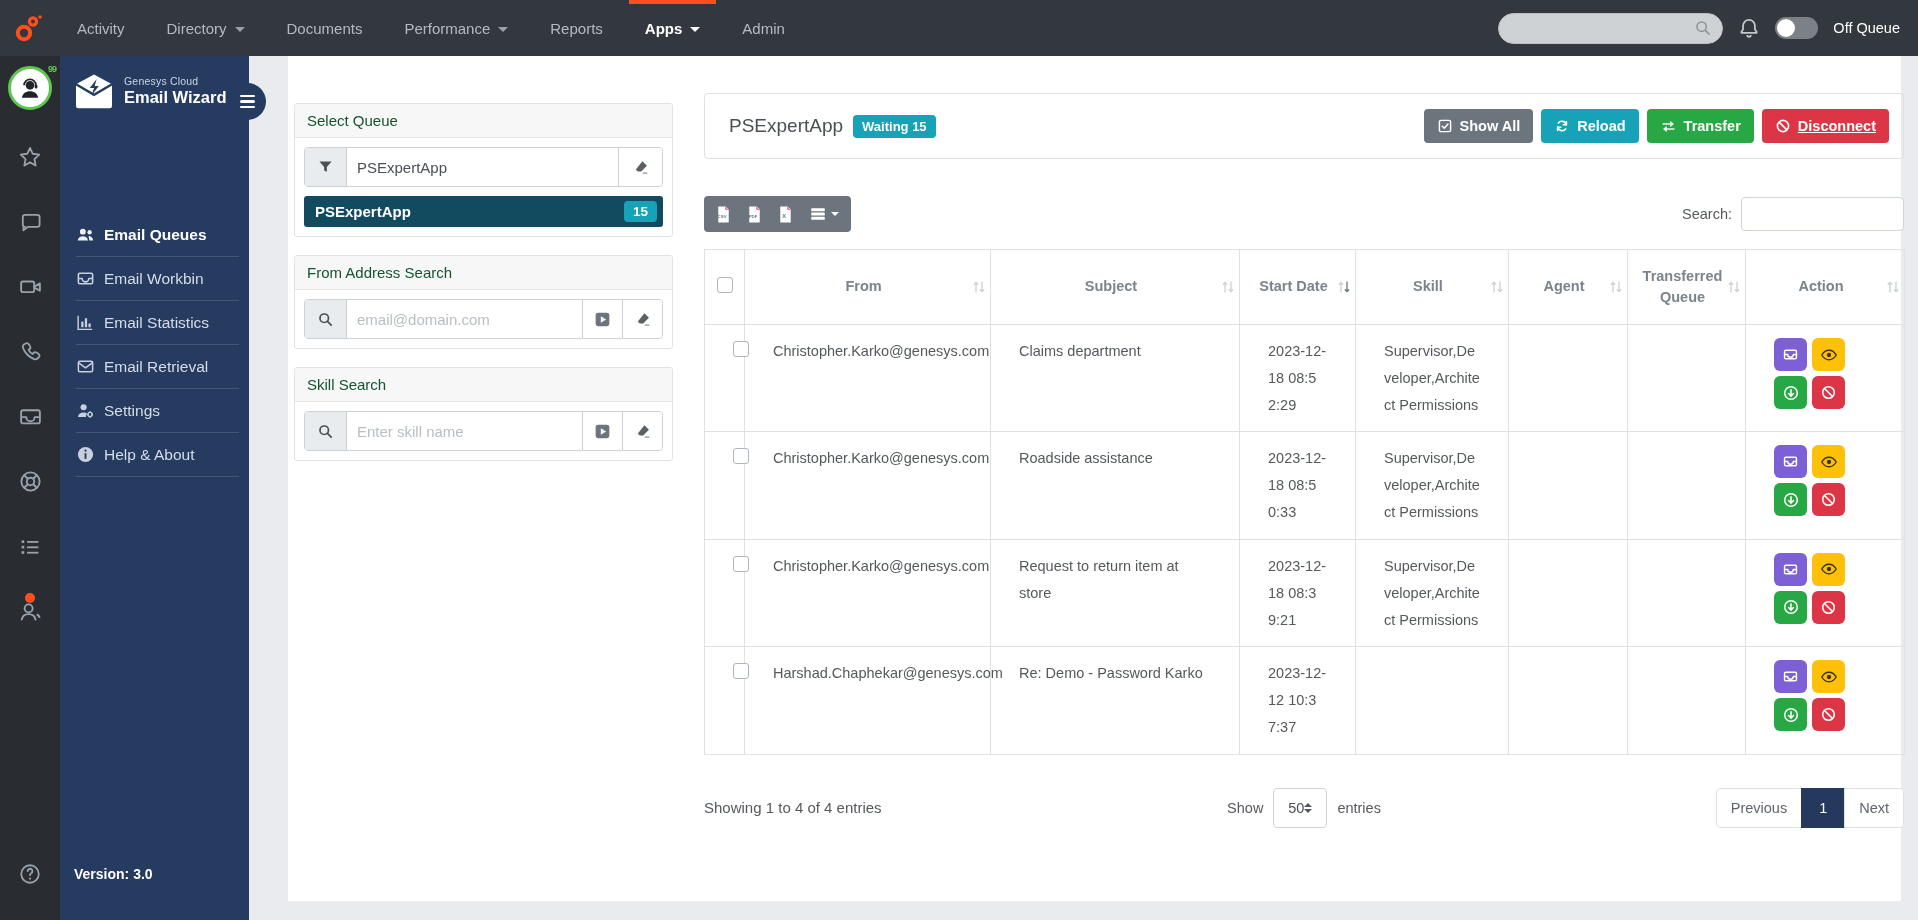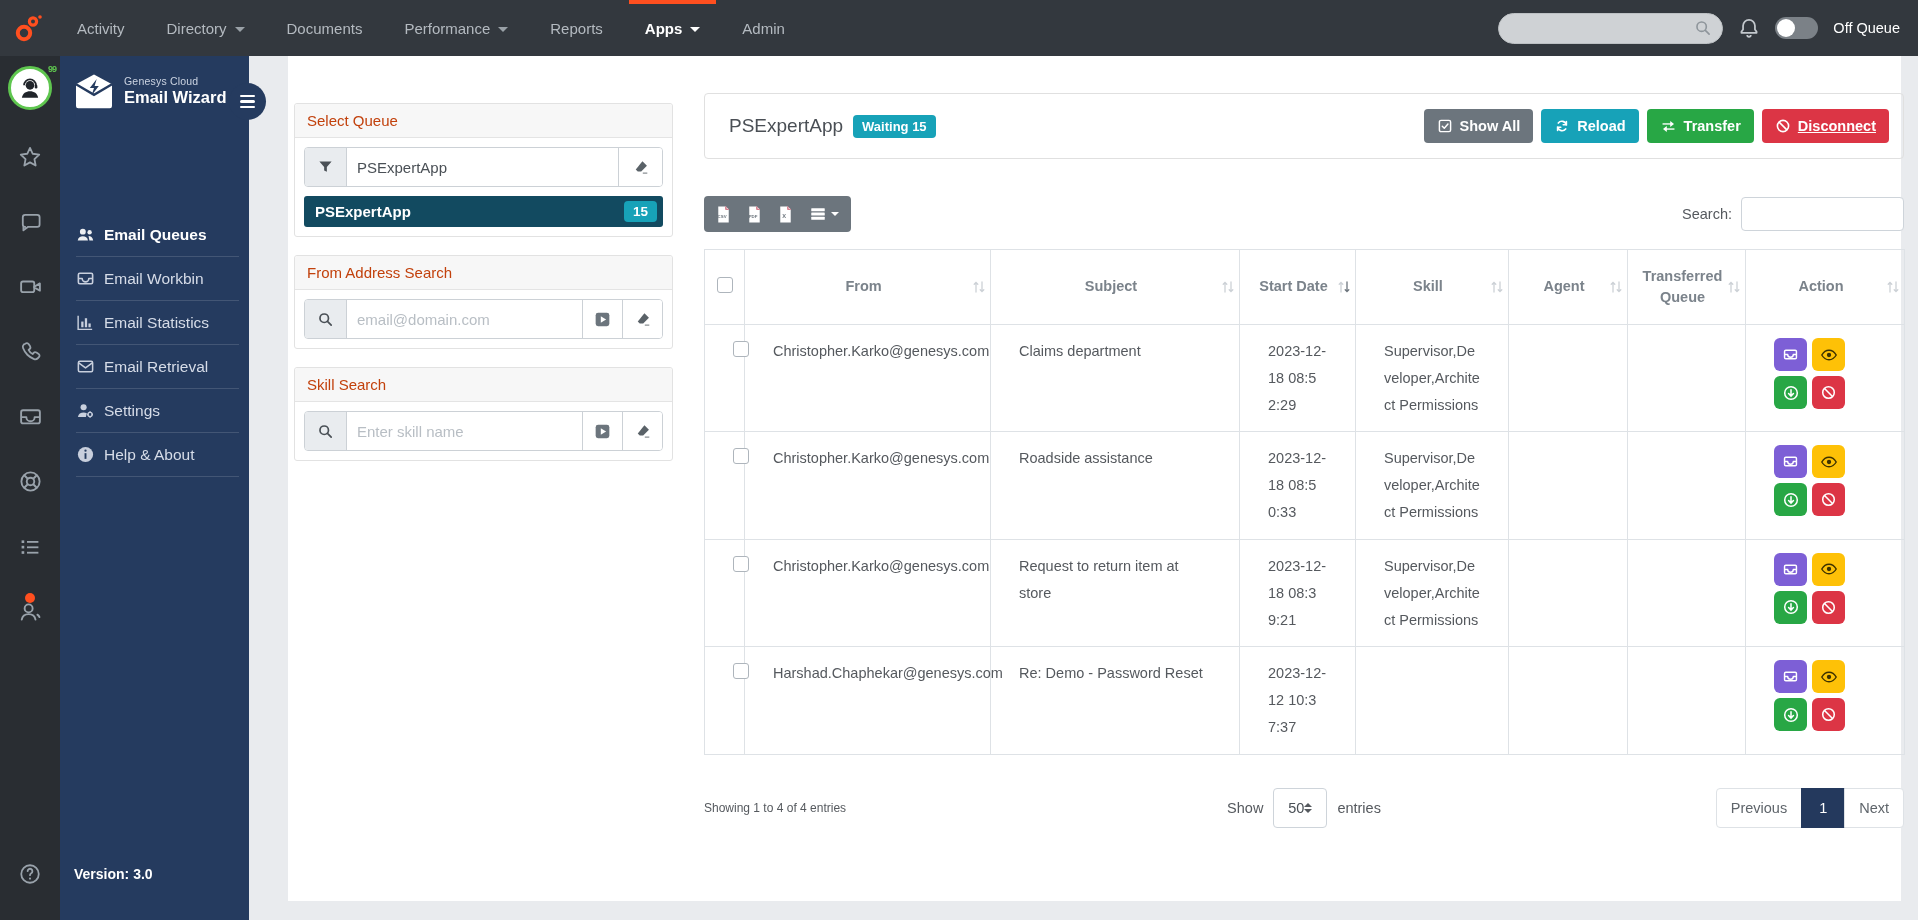--- a/index.html
+++ b/index.html
@@ -55,21 +55,21 @@
   .hamburger { position:absolute; left:229px; top:27px; width:37px; height:37px; border-radius:50%; background:#253b5f; display:flex; flex-direction:column; align-items:center; justify-content:center; gap:3px; cursor:pointer; z-index:5; }
   .hamburger span { display:block; width:15px; height:2.6px; background:#fff; border-radius:2px; }
 
   
   .page { flex:1; background:#e9ebee; padding:0 17px 19px 39px; min-width:0; }
   .content { background:#fff; height:845px; padding:37px 0 0 6px; display:flex; }
 
   
   .filters-col { width:379px; flex:none; margin-top:10px; }
   .panel { border:1px solid #e2e2e2; border-radius:3px; background:#fff; margin-bottom:18px; }
-  .panel-header { background:#f7f7f7; border-bottom:1px solid #e4e4e4; padding:8px 12px; font-size:15px; color:#c2410c; border-radius:3px 3px 0 0; }
+  .panel-header { background:#f7f7f7; border-bottom:1px solid #e4e4e4; padding:8px 12px; font-size:15px; color:#14532d; border-radius:3px 3px 0 0; }
   .panel-body { padding:9px; }
   .input-group { display:flex; border:1px solid #ccd1d6; border-radius:4px; overflow:hidden; height:40px; background:#fff; }
   .ig-addon { width:42px; flex:none; background:#e9ecef; border-right:1px solid #ccd1d6; display:flex; align-items:center; justify-content:center; color:#4a5056; }
   .ig-input { flex:1; min-width:0; border:none; outline:none; padding:0 10px; font-size:15px; color:#4a5056; }
   .ig-input::placeholder { color:#b8bec4; }
   .ig-btn { width:40px; flex:none; border:none; border-left:1px solid #ccd1d6; background:#fff; display:flex; align-items:center; justify-content:center; color:#5a6268; cursor:pointer; }
   .queue-item { margin-top:9px; background:#124a60; color:#fff; border-radius:3px; display:flex; align-items:center; justify-content:space-between; padding:5px 6px 5px 11px; font-size:15px; font-weight:700; cursor:pointer; }
   .queue-badge { background:#17a2b8; border-radius:4px; padding:3px 9px; font-size:13.5px; font-weight:700; }
 
   
@@ -104,21 +104,21 @@
   .cb { width:16px; height:16px; appearance:none; -webkit-appearance:none; border:1px solid #aeb5bc; border-radius:3px; background:#fff; cursor:pointer; margin-top:3px; }
   .action-grid { display:grid; grid-template-columns:33px 33px; gap:5px; }
   .act-btn { width:33px; height:33px; border:none; border-radius:6px; display:flex; align-items:center; justify-content:center; cursor:pointer; color:#fff; }
   .act-purple { background:#7d5fd6; }
   .act-yellow { background:#fec107; color:#3d3200; }
   .act-green { background:#28a745; }
   .act-red { background:#dc3545; }
 
   
   .table-footer { margin-top:33px; display:flex; align-items:center; }
-  .showing { flex:1; font-size:12px; color:#55595e; }
+  .showing { flex:1; font-size:15px; color:#55595e; }
   .page-size { flex:1; display:flex; align-items:center; justify-content:center; gap:10px; font-size:14.5px; color:#55595e; }
   .size-select { width:54px; height:40px; border:1px solid #ced4da; border-radius:4px; display:flex; align-items:center; justify-content:center; color:#4a5056; cursor:pointer; background:#fff; }
   .spin { display:flex; flex-direction:column; gap:2px; }
   .spin i { width:0; height:0; border-left:4px solid transparent; border-right:4px solid transparent; display:block; }
   .spin .up { border-bottom:4.5px solid #55595e; }
   .spin .dn { border-top:4.5px solid #55595e; }
   .pager-wrap { flex:1; display:flex; justify-content:flex-end; }
   .pagination { display:flex; }
   .page-btn { height:40px; display:flex; align-items:center; justify-content:center; border:1px solid #dee2e6; background:#fff; color:#5f656b; font-size:14.5px; padding:0 14px; cursor:pointer; }
   .page-btn.prev { border-radius:4px 0 0 4px; }
@@ -677,21 +677,21 @@
                         <circle cx="10" cy="10" r="6.8"></circle>
                         <path d="M5.3 5.3l9.4 9.4"></path>
                       </svg>
                     </button>
                 </div>
               </td>
             </tr>
             <tr>
               <td class="center"><input type="checkbox" class="cb" style=""></td>
               <td class="cell">Harshad.Chaphekar@genesys.com</td>
-              <td class="cell">Re: Demo - Password Reset</td>
+              <td class="cell">Re: Demo - Password Karko</td>
               <td class="cell wrap">2023-12-12 10:37:37</td>
               <td class="cell wrap"></td>
               <td class="cell"></td>
               <td class="cell"></td>
               <td>
                 <div class="action-grid">
                   <button class="act-btn act-purple">
                       <svg width="17" height="17" viewBox="0 0 20 20" fill="none" stroke="#fff" stroke-width="1.7" stroke-linejoin="round">
                         <rect x="3" y="5" width="14" height="10" rx="1.5"></rect>
                         <path d="M3 10h3.7a3.3 3.3 0 0 0 6.6 0H17"></path>

